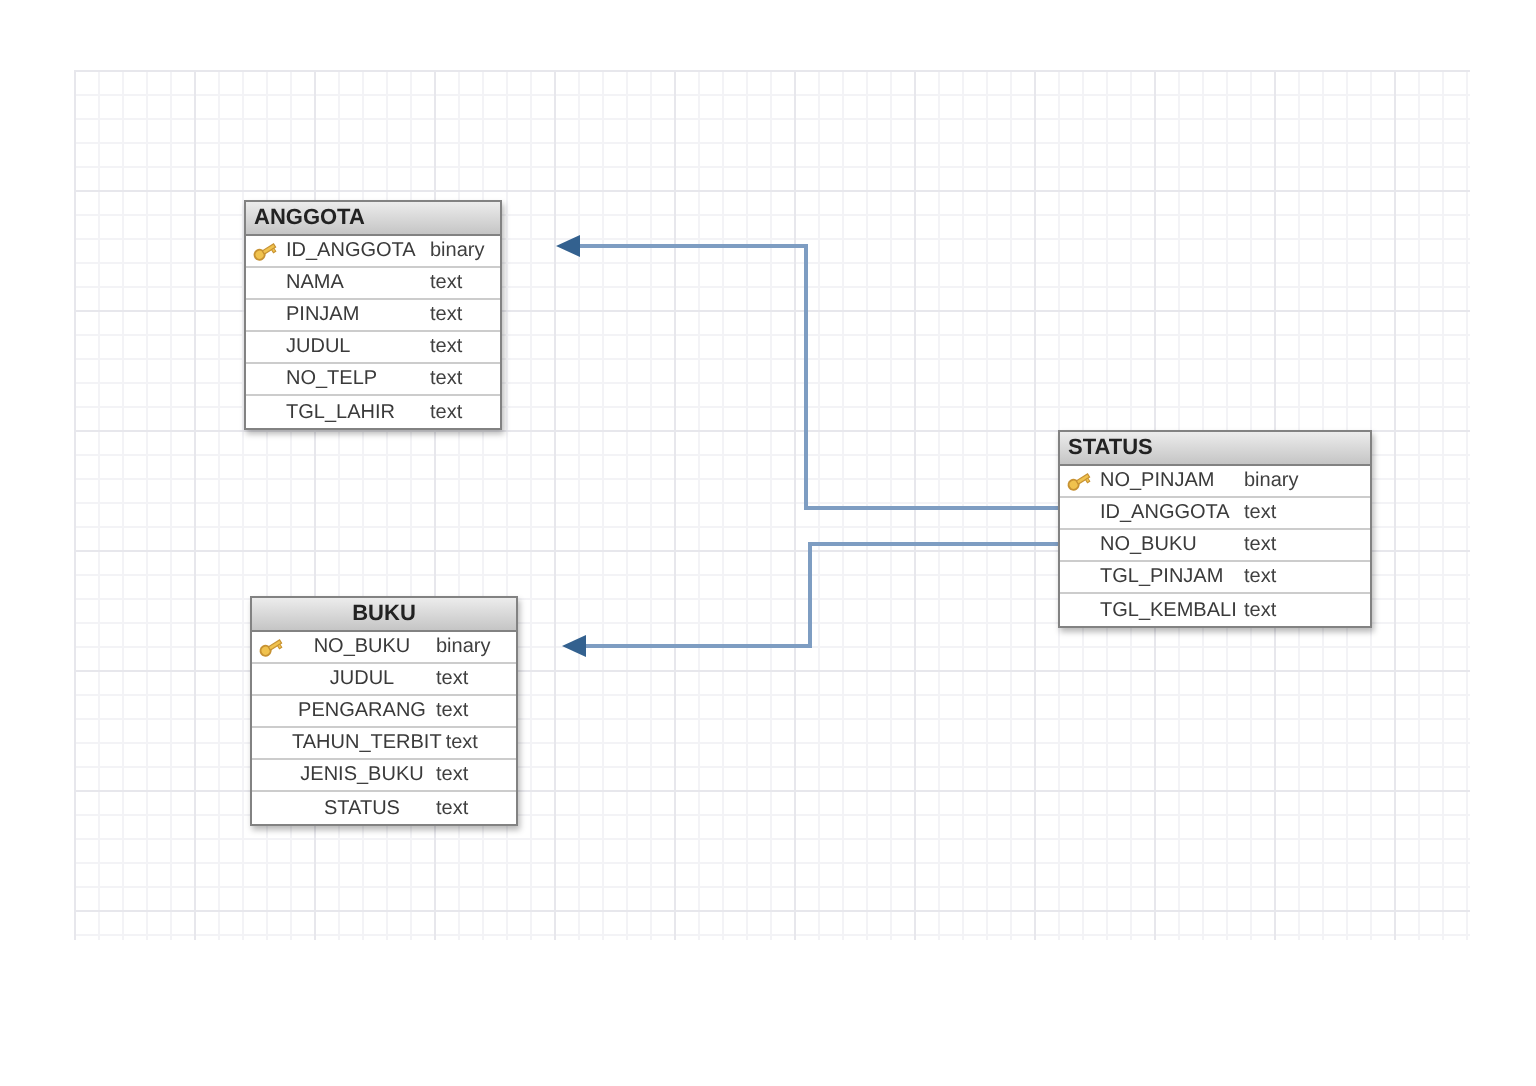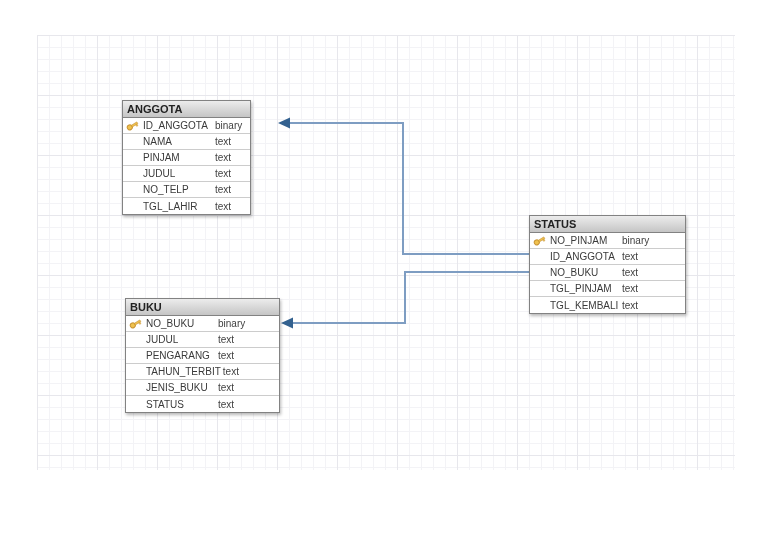--- a/index.html
+++ b/index.html
@@ -88,21 +88,21 @@
           <span class="ftype">text</span>
         </div>
         <div class="row">
           <span class="key-cell"></span>
           <span class="fname">TGL_LAHIR</span>
           <span class="ftype">text</span>
         </div>
       </div>
   </div>
 
-  <div class="entity" style="left:125px;top:298px;width:155px;">
+  <div class="entity" style="left:125px;top:298px;width:134px;text-align:center;">
     <div class="entity-header">BUKU</div>
     <div class="entity-body">
         <div class="row">
           <span class="key-cell">
             <svg width="13" height="11" viewBox="0 0 13 11">
               <g transform="rotate(-32 6 6)">
                 <circle cx="3.4" cy="6" r="2.5" fill="#f0c24e" stroke="#c79232" stroke-width="1"></circle>
                 <rect x="5.6" y="5.1" width="6.6" height="1.9" fill="#f0c24e" stroke="#c79232" stroke-width="0.6"></rect>
                 <rect x="9.8" y="7" width="1.4" height="1.8" fill="#f0c24e" stroke="#c79232" stroke-width="0.5"></rect>
               </g>

